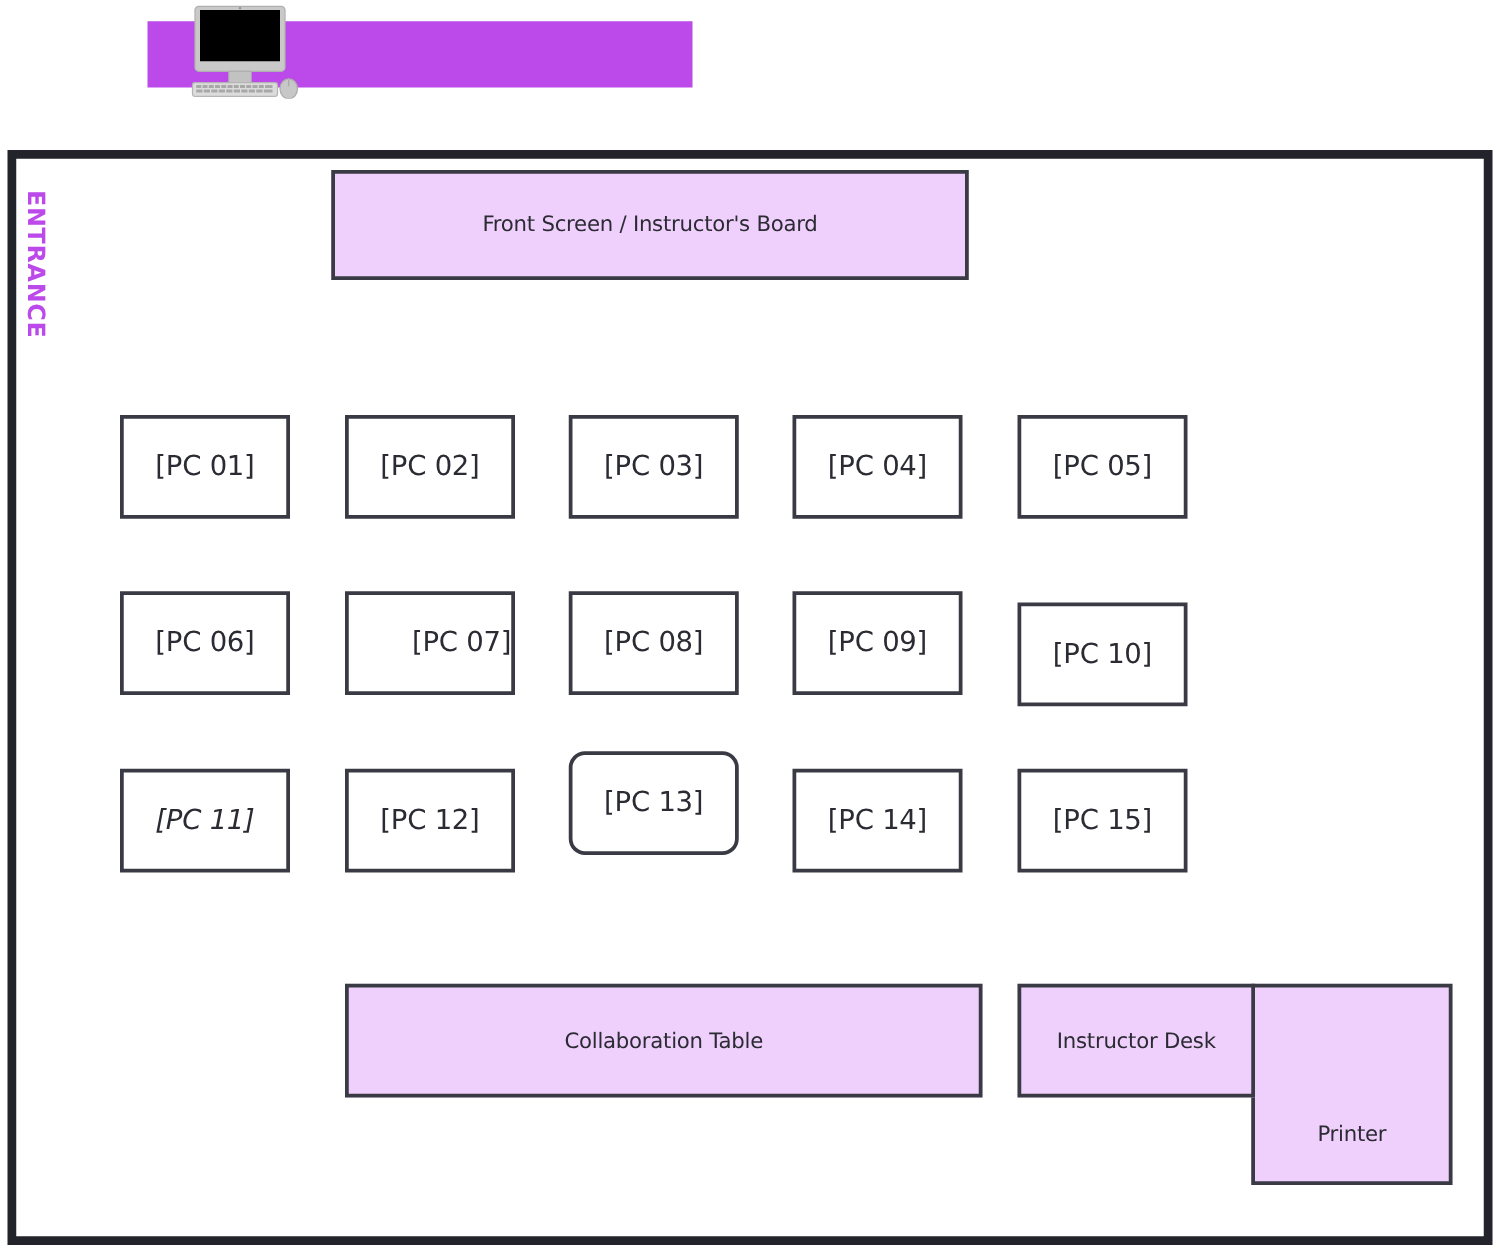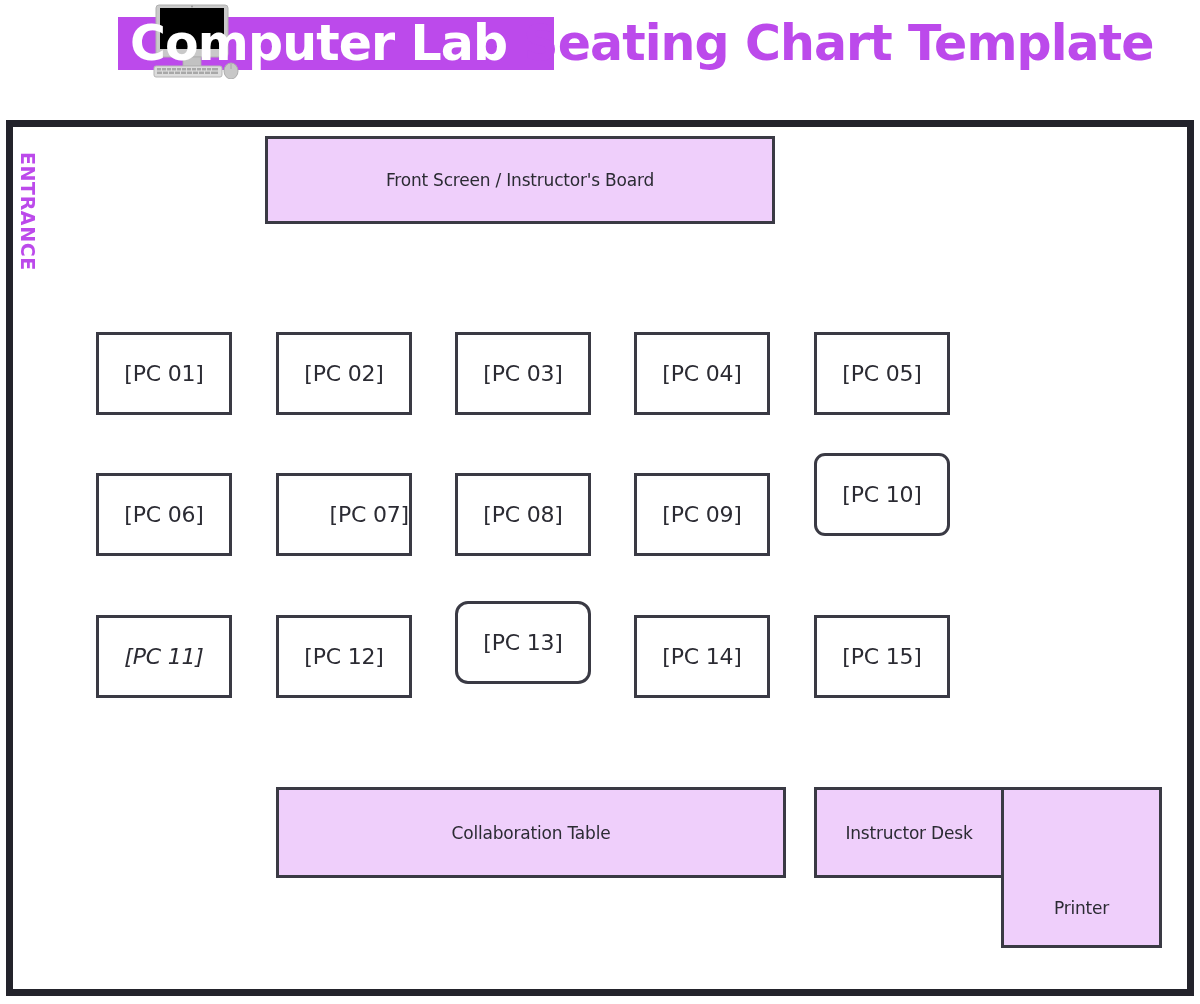--- a/index.html
+++ b/index.html
@@ -184,23 +184,20 @@
           <rect x="57" y="68.6" width="5" height="2.4"></rect>
         <rect x="63" y="68.6" width="5" height="2.4"></rect>
           <rect x="69" y="68.6" width="7" height="2.4"></rect>
       </g>
 
       <ellipse cx="89" cy="68" rx="7" ry="8" fill="#c7c7c7" stroke="#acacac" stroke-width="1"></ellipse>
       <line x1="89" y1="61" x2="89" y2="66" stroke="#a0a0a0" stroke-width="0.8"></line>
     </svg>
   </div>
 
-  <div id="title-text">
-    <span id="title-part-1">Computer Lab</span><span id="title-part-2"> Seating Chart Template</span>
-  </div>
 </div>
 
 <div id="room"></div>
 
 <div id="entrance-label">ENTRANCE</div>
 
 <div class="furniture" id="front-screen">
   <span>Front Screen / Instructor's Board</span>
 </div>
 
@@ -225,21 +222,21 @@
     </div>
     <div class="pc-box" style="left: 276px; top: 473px; justify-content: flex-end;">
       <span>[PC 07]</span>
     </div>
     <div class="pc-box" style="left: 455px; top: 473px;">
       <span>[PC 08]</span>
     </div>
     <div class="pc-box" style="left: 634px; top: 473px;">
       <span>[PC 09]</span>
     </div>
-    <div class="pc-box" style="left: 814px; top: 453px; border-radius: 11px;">
+    <div class="pc-box" style="left: 814px; top: 482px;">
       <span>[PC 10]</span>
     </div>
     <div class="pc-box" style="left: 96px; top: 615px; font-style: italic;">
       <span>[PC 11]</span>
     </div>
     <div class="pc-box" style="left: 276px; top: 615px;">
       <span>[PC 12]</span>
     </div>
     <div class="pc-box" style="left: 455px; top: 601px; border-radius: 13px;">
       <span>[PC 13]</span>

